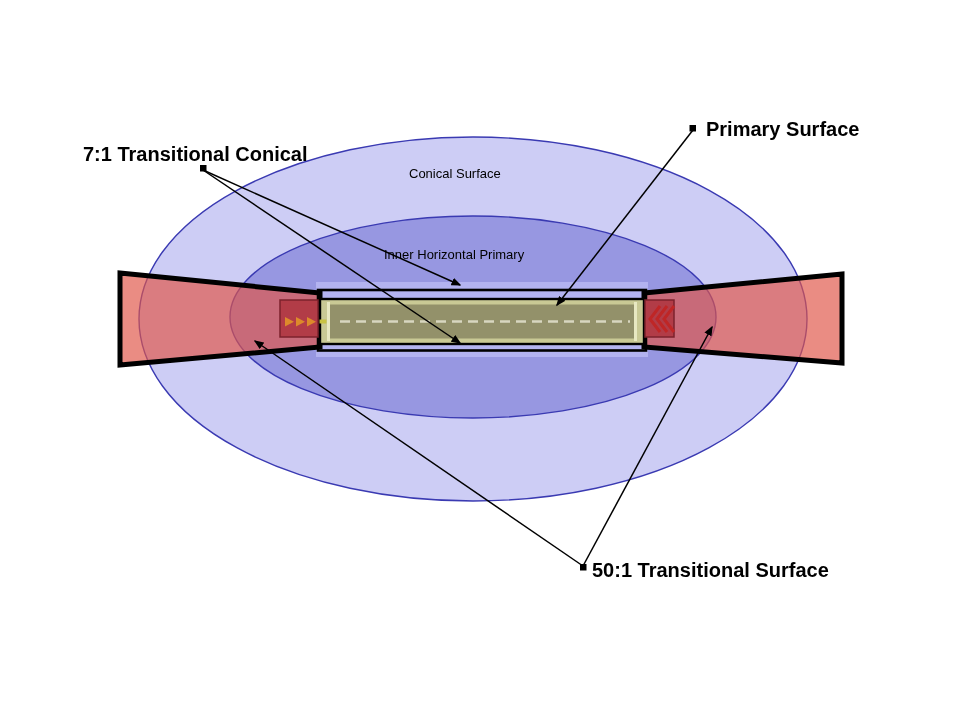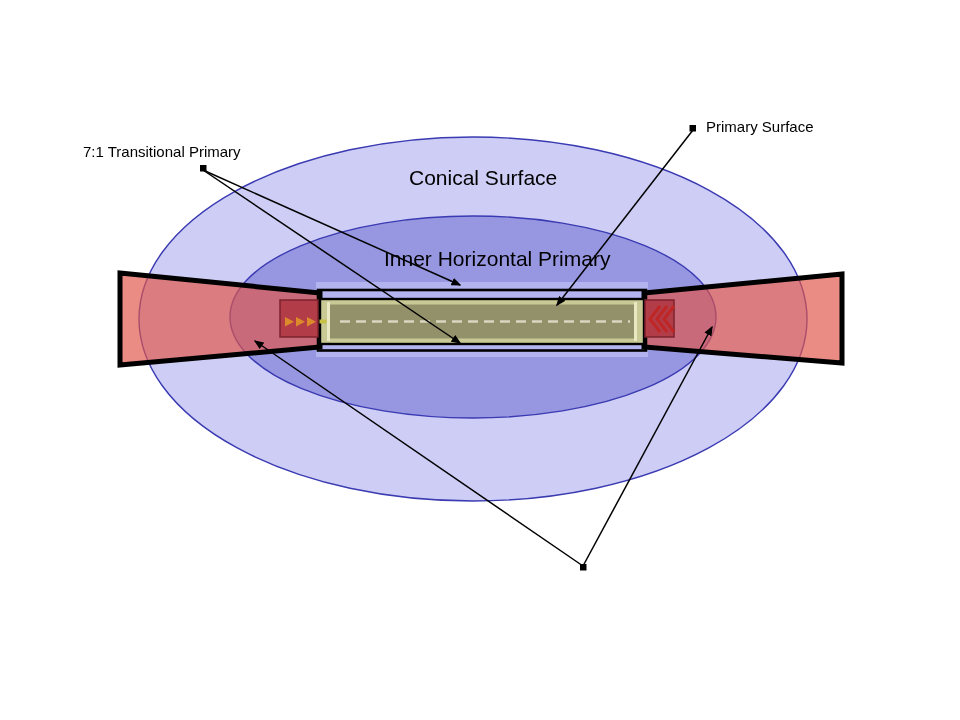--- a/index.html
+++ b/index.html
@@ -7,25 +7,25 @@
     position:relative;
     width:960px;height:720px;
     background:var(--background,#ffffff);
     overflow:hidden;
     font-family:"Liberation Sans","DejaVu Sans",sans-serif;
   }
   .stage svg{position:absolute;left:0;top:0;}
   .lbl{
     position:absolute;
     color:var(--label_text,#000000);
-    font-size:21px;
+    font-size:13px;
     line-height:1.05;
     white-space:nowrap;
   }
-  .lbl.bold{font-weight:normal;font-size:15px;}
+  .lbl.bold{font-weight:bold;font-size:20px;}
   
   .ellipse-outer{fill:var(--conical_fill,#cdcdf5);stroke:var(--ellipse_stroke,#3a3ab2);stroke-width:1.4;}
   .ellipse-inner{fill:var(--inner_horizontal_fill,#9797e1);stroke:var(--ellipse_stroke,#3a3ab2);stroke-width:1.4;}
   .band{fill:var(--transitional_band_fill,#b3b3f0);}
   .primary-rect{fill:none;stroke:var(--outline_black,#000000);stroke-width:2.6;}
   .approach{fill:var(--approach_fill,#e05548);fill-opacity:.68;stroke:var(--outline_black,#000000);stroke-width:5;stroke-linejoin:miter;}
   .runway-base{fill:var(--runway_border_fill,#c9c995);stroke:var(--outline_black,#000000);stroke-width:2.4;}
   .runway-interior{fill:var(--runway_fill,#93916a);}
   .threshold{fill:var(--runway_stripe,#e8e8c2);}
   .centerline{stroke:var(--centerline,#d8d6c0);stroke-width:2.5;stroke-dasharray:10 6;fill:none;}
@@ -84,21 +84,22 @@
     <rect class="sq" x="689.5" y="125" width="6.5" height="6.5"></rect>
     <rect class="sq" x="580" y="564" width="6.5" height="6.5"></rect>
 
     <line class="leader" x1="203" y1="170" x2="460" y2="285" marker-end="url(#arrow)"></line>
     <line class="leader" x1="203" y1="170" x2="460" y2="343" marker-end="url(#arrow)"></line>
     <line class="leader" x1="693" y1="130" x2="557" y2="305" marker-end="url(#arrow)"></line>
     <line class="leader" x1="583" y1="566" x2="255" y2="341" marker-end="url(#arrow)"></line>
     <line class="leader" x1="583" y1="566" x2="712" y2="327" marker-end="url(#arrow)"></line>
   </svg>
 
-  <div class="lbl bold" style="left:83px;top:144px">7:1 Transitional Primary</div>
+  <div class="lbl bold" style="left:83px;top:144px">7:1 Transitional Conical</div>
 
   <div class="lbl" style="left:409px;top:167px">Conical Surface</div>
 
   <div class="lbl" style="left:384px;top:248px">Inner Horizontal Primary</div>
 
   <div class="lbl bold" style="left:706px;top:119px">Primary Surface</div>
 
+  <div class="lbl bold" style="left:592px;top:560px">50:1 Transitional Surface</div>
 </div>
 
 </body></html>

